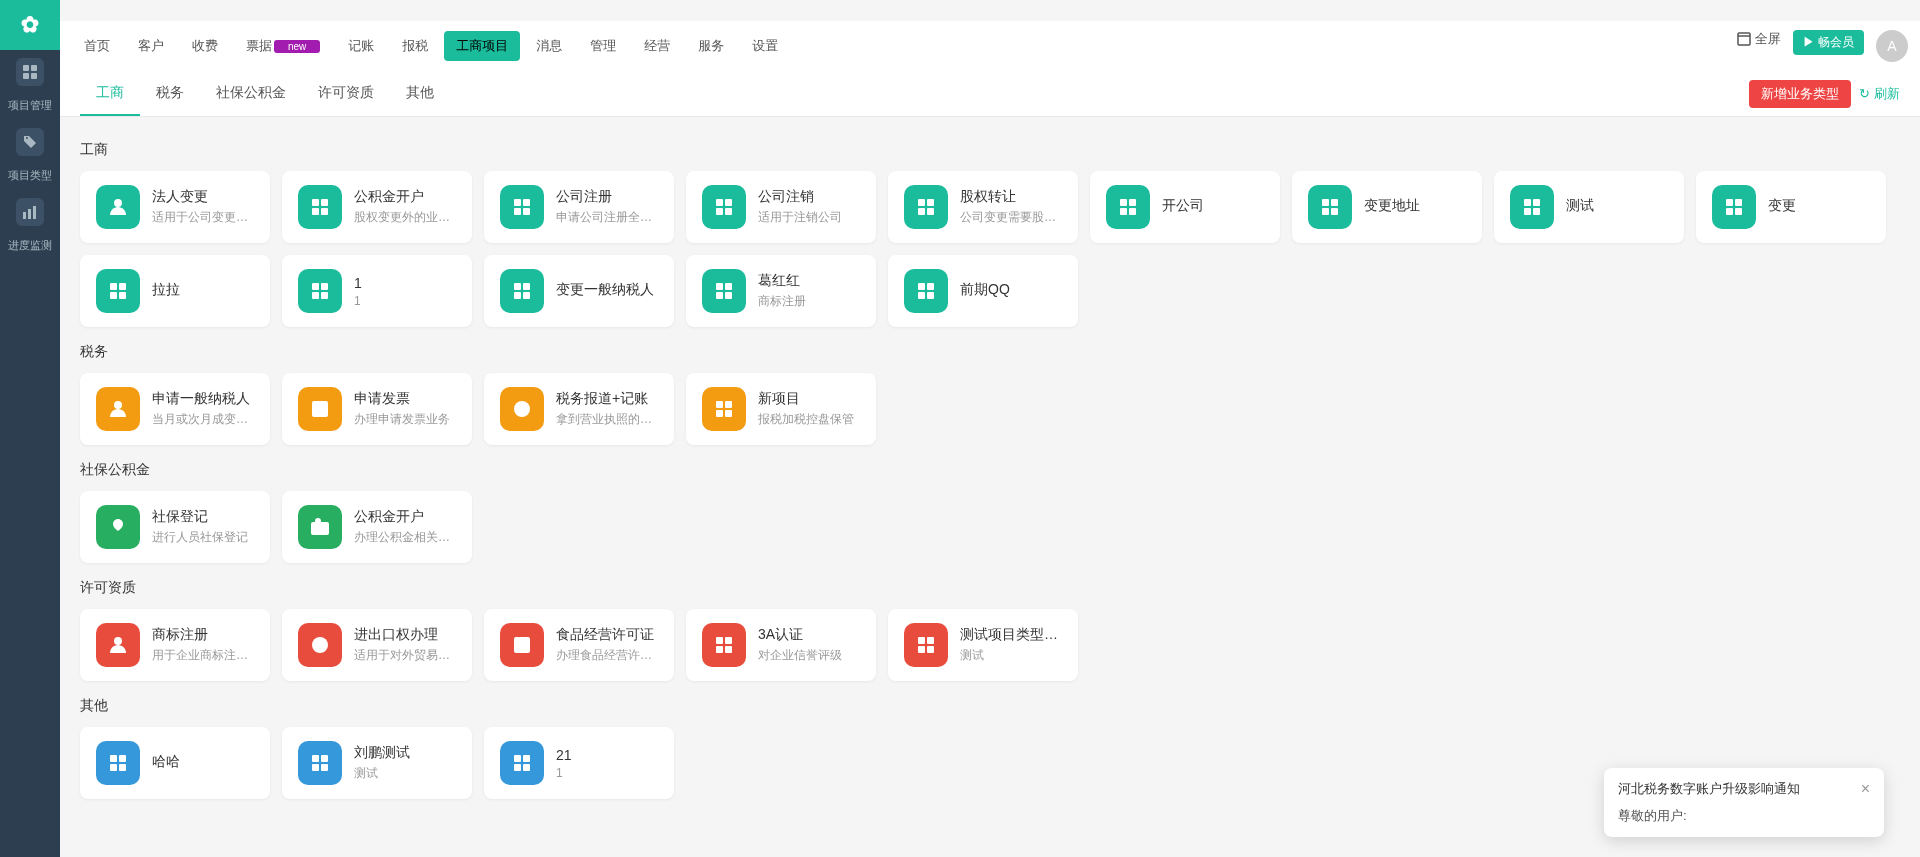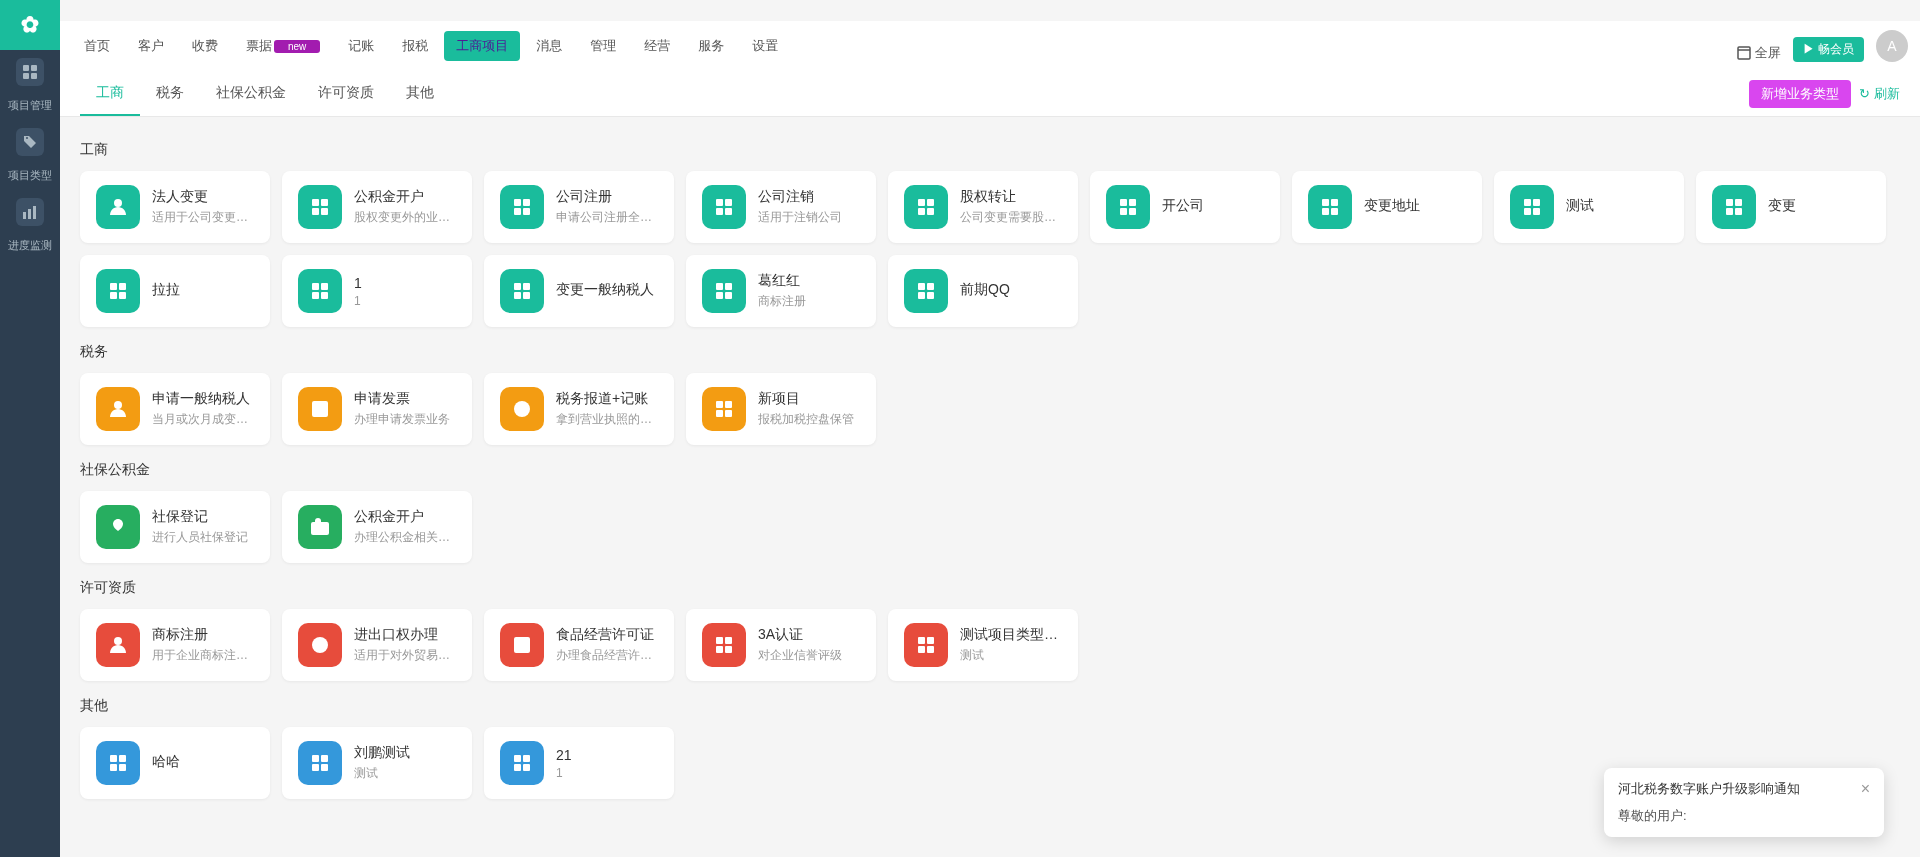--- a/index.html
+++ b/index.html
@@ -73,36 +73,36 @@
     .topnav-item {
       padding: 6px 12px;
       color: #555;
       cursor: pointer;
       border-radius: 4px;
       font-size: 13px;
       white-space: nowrap;
     }
     .topnav-item.active {
       background: #1abc9c;
-      color: #4c1d95;
+      color: #000000;
       border-radius: 4px;
     }
     .topnav-badge {
       background: #a21caf;
       color: white;
       font-size: 10px;
       padding: 1px 14px;
       border-radius: 3px;
       margin-left: 2px;
       vertical-align: middle;
     }
     .topnav-right {
       margin-left: auto;
       display: flex;
-      align-items: flex-end;
+      align-items: flex-start;
       gap: 12px;
     }
     .topnav-right-item {
       display: flex;
       align-items: center;
       gap: 4px;
       color: #555;
       cursor: pointer;
       font-size: 13px;
     }
@@ -161,21 +161,21 @@
       color: #555;
       font-size: 14px;
       border-bottom: 2px solid transparent;
     }
     .tab-item.active {
       color: #1abc9c;
       border-bottom: 2px solid #1abc9c;
     }
     .tab-bar-right { display: flex; gap: 8px; align-items: center; }
     .btn-new-type {
-      background: #d946ef;
+      background: #ef4444;
       color: white;
       padding: 5px 12px;
       border-radius: 4px;
       font-size: 13px;
       cursor: pointer;
       border: none;
     }
     .btn-refresh {
       color: #1abc9c;
       cursor: pointer;

